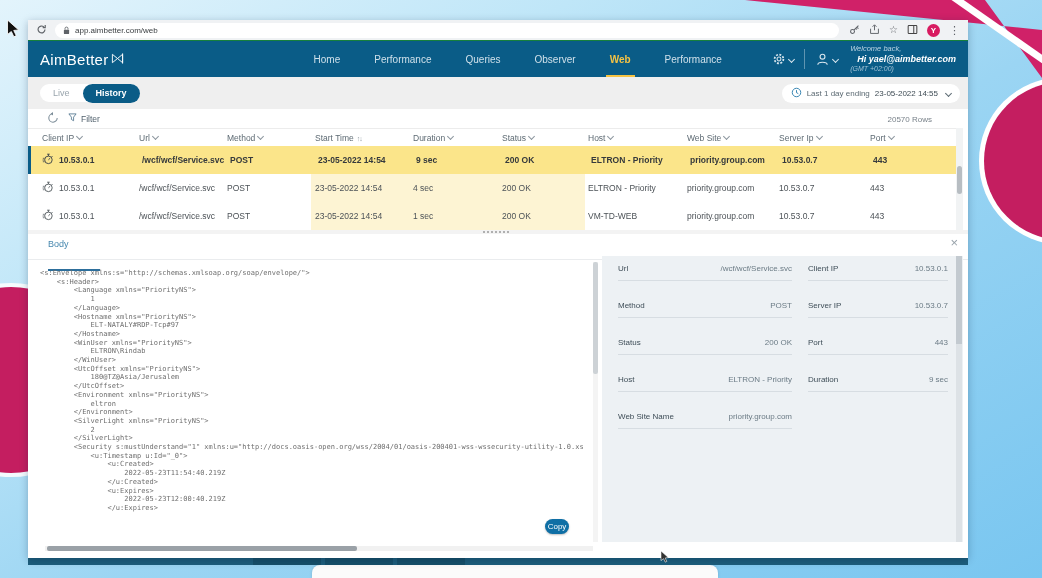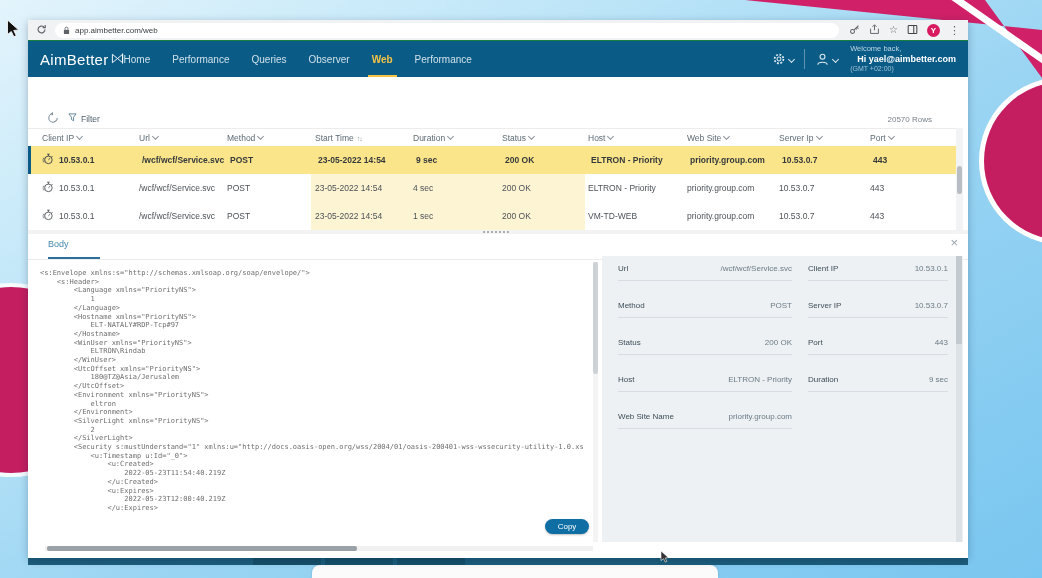--- a/index.html
+++ b/index.html
@@ -30,30 +30,30 @@
     height:15px;margin:0 10px 0 8px;padding:0 8px;}
   .url-text{font-size:8px;color:#3c4043;}
   .chrome-icons{display:flex;align-items:center;gap:9px;color:#5f6368;}
   .glyph-icon{font-size:10px;line-height:10px;color:#5f6368;}
   .avatar{width:13px;height:13px;border-radius:50%;background:#d81b60;color:#fff;
     font-size:8px;font-weight:bold;display:flex;align-items:center;justify-content:center;}
   
   .app-header{position:absolute;left:0;top:21px;width:100%;height:36px;background:#0a5c87;
     display:flex;align-items:center;padding:0 12px;box-sizing:border-box;}
   .brand{color:#ffffff;font-size:15px;font-weight:400;letter-spacing:.3px;display:flex;align-items:center;gap:2px;}
-  .nav{display:flex;gap:22px;}
+  .nav{display:flex;gap:34px;margin-left:170px;padding-left:20px;}
   .nav-item{color:#cfe0ea;font-size:10px;position:relative;cursor:pointer;}
   .nav-item.active{color:#f6c344;font-weight:bold;}
   .nav-item.active::after{content:"";position:absolute;left:-4px;right:-4px;bottom:-12px;height:2px;background:#f6c344;}
   .hdr-right{margin-left:auto;display:flex;align-items:center;gap:10px;}
   .hdr-sep{width:1px;height:20px;background:rgba(255,255,255,.35);}
   .chev{display:inline-block;width:4px;height:4px;border-right:1px solid currentColor;
     border-bottom:1px solid currentColor;transform:rotate(45deg);margin-left:3px;vertical-align:2px;}
   .hdr-ico{color:#d9e6ee;display:flex;align-items:center;}
-  .user-block{line-height:1.25;margin-left:2px;}
+  .user-block{line-height:1.25;margin-left:2px;font-style:italic;}
   .user-welcome{font-size:7.5px;color:#bcd4e2;}
   .user-name{font-size:9px;color:#ffffff;font-weight:bold;margin-left:7px;}
   .user-tz{font-size:7px;color:#9fc0d4;}
   
   .toolbar{position:absolute;left:0;top:57px;width:100%;height:32px;background:#efefef;
     display:flex;align-items:center;padding:0 8px 0 12px;box-sizing:border-box;}
   .toggle{display:flex;background:#ffffff;border-radius:10px;height:18px;align-items:center;}
   .toggle-live{padding:0 13px;font-size:9px;color:#9aa5ad;line-height:18px;}
   .toggle-history{padding:0 13px;font-size:9px;color:#ffffff;background:#0a5c87;border-radius:10px;
     line-height:19px;height:19px;font-weight:bold;}
@@ -81,32 +81,32 @@
   .c0{left:14px}.c1{left:111px}.c2{left:199px}.c3{left:287px}.c4{left:385px}
   .c5{left:474px}.c6{left:560px}.c7{left:659px}.c8{left:751px}.c9{left:842px}
   .row.selected .c0{left:11px}
   .tbl-scroll{position:absolute;left:928px;top:108px;width:7px;height:102px;background:#f1f3f4;}
   .tbl-scroll .thumb{position:absolute;left:1px;width:5px;top:38px;height:28px;background:#b7bdc2;border-radius:3px;}
   
   .divider{position:absolute;left:0;top:210px;right:0;height:4px;background:#f3f3f3;}
   .handle{position:absolute;left:455px;top:1px;width:26px;border-top:2px dotted #b0b0b0;}
   
   .bottom-panel{position:absolute;left:0;top:214px;width:100%;height:322px;background:#fff;}
-  .tab{position:absolute;left:20px;top:5px;width:52px;padding-bottom:8px;border-bottom:2px solid #2d6f9c;
+  .tab{position:absolute;left:20px;top:5px;width:52px;padding-bottom:20px;border-bottom:2px solid #2d6f9c;
     font-size:9px;color:#4687ae;}
   .tabline{position:absolute;left:0;right:0;top:25px;height:1px;background:#eaecee;}
   .close-x{position:absolute;right:10px;top:2px;font-size:13px;color:#98a2aa;cursor:pointer;line-height:13px;}
   .code{position:absolute;left:12px;top:28px;width:543px;height:280px;overflow:hidden;
     font-family:"DejaVu Sans Mono","Liberation Mono",monospace;font-size:7px;line-height:8.7px;
     color:#6e6e6e;white-space:pre;}
   .code-vscroll{position:absolute;left:565px;top:28px;width:5px;height:280px;background:#f4f4f4;}
   .code-vscroll .thumb{position:absolute;left:0;width:5px;top:0;height:112px;background:#cdd2d6;border-radius:2px;}
   .code-hscroll{position:absolute;left:17px;top:312px;width:548px;height:5px;background:#f1f1f1;}
   .code-hscroll .thumb{position:absolute;top:0;height:5px;left:2px;width:310px;background:#9aa1a7;border-radius:2px;}
-  .copy-btn{position:absolute;left:517px;top:285px;width:44px;height:15px;border-radius:8px;
+  .copy-btn{position:absolute;left:517px;top:285px;width:24px;height:15px;border-radius:8px;
     background:#0f6fa5;color:#ffffff;font-size:8px;display:flex;align-items:center;justify-content:center;
     cursor:pointer;box-shadow:0 1px 2px rgba(0,0,0,.25);}
   .detail{position:absolute;left:574px;top:22px;width:361px;height:286px;background:#edf1f4;}
   .field{position:absolute;height:16px;border-bottom:1px solid #d7dde2;display:flex;
     justify-content:space-between;font-size:8px;}
   .field .lbl{color:#3e4d57;}
   .field .val{color:#6b7b85;}
   .fl{left:16px;width:174px;}
   .fr{left:206px;width:140px;}
   .ft0{top:8px}.ft1{top:45px}.ft2{top:82px}.ft3{top:119px}.ft4{top:156px}
@@ -209,20 +209,37 @@
           <span class="chev"></span>
         </span>
         <div class="user-block">
           <div class="user-welcome">Welcome back,</div>
           <div class="user-name">Hi yael@aimbetter.com</div>
           <div class="user-tz">(GMT +02:00)</div>
         </div>
       </div>
     </div>
 
+    <div class="toolbar">
+      <div class="toggle">
+        <span class="toggle-live">Live</span>
+        <span class="toggle-history">History</span>
+      </div>
+      <div class="range-pill">
+        <span>
+          <svg width="11" height="11" viewBox="0 0 14 14">
+              <circle cx="7" cy="7" r="5.4" fill="none" stroke="#2f7fae" stroke-width="1.2"></circle>
+              <path d="M7 4v3.2l2.3 1.2" fill="none" stroke="#2f7fae" stroke-width="1.2"></path>
+            </svg>
+        </span>
+        <span>Last 1 day ending</span>
+        <span class="date">23-05-2022 14:55</span>
+        <span class="chev"></span>
+      </div>
+    </div>
 
     <span class="refresh-btn">
       <svg width="14" height="14" viewBox="0 0 16 16">
           <path d="M12.8 8A4.8 4.8 0 1 1 8 3.2" fill="none" stroke="#7b8c98" stroke-width="1.2"></path>
           <path d="M8 1.2L8 5.2L5.4 3.2Z" fill="#7b8c98"></path>
         </svg>
     </span>
     <span class="filter-btn">
       <span>
         <svg width="9" height="9" viewBox="0 0 10 10">

